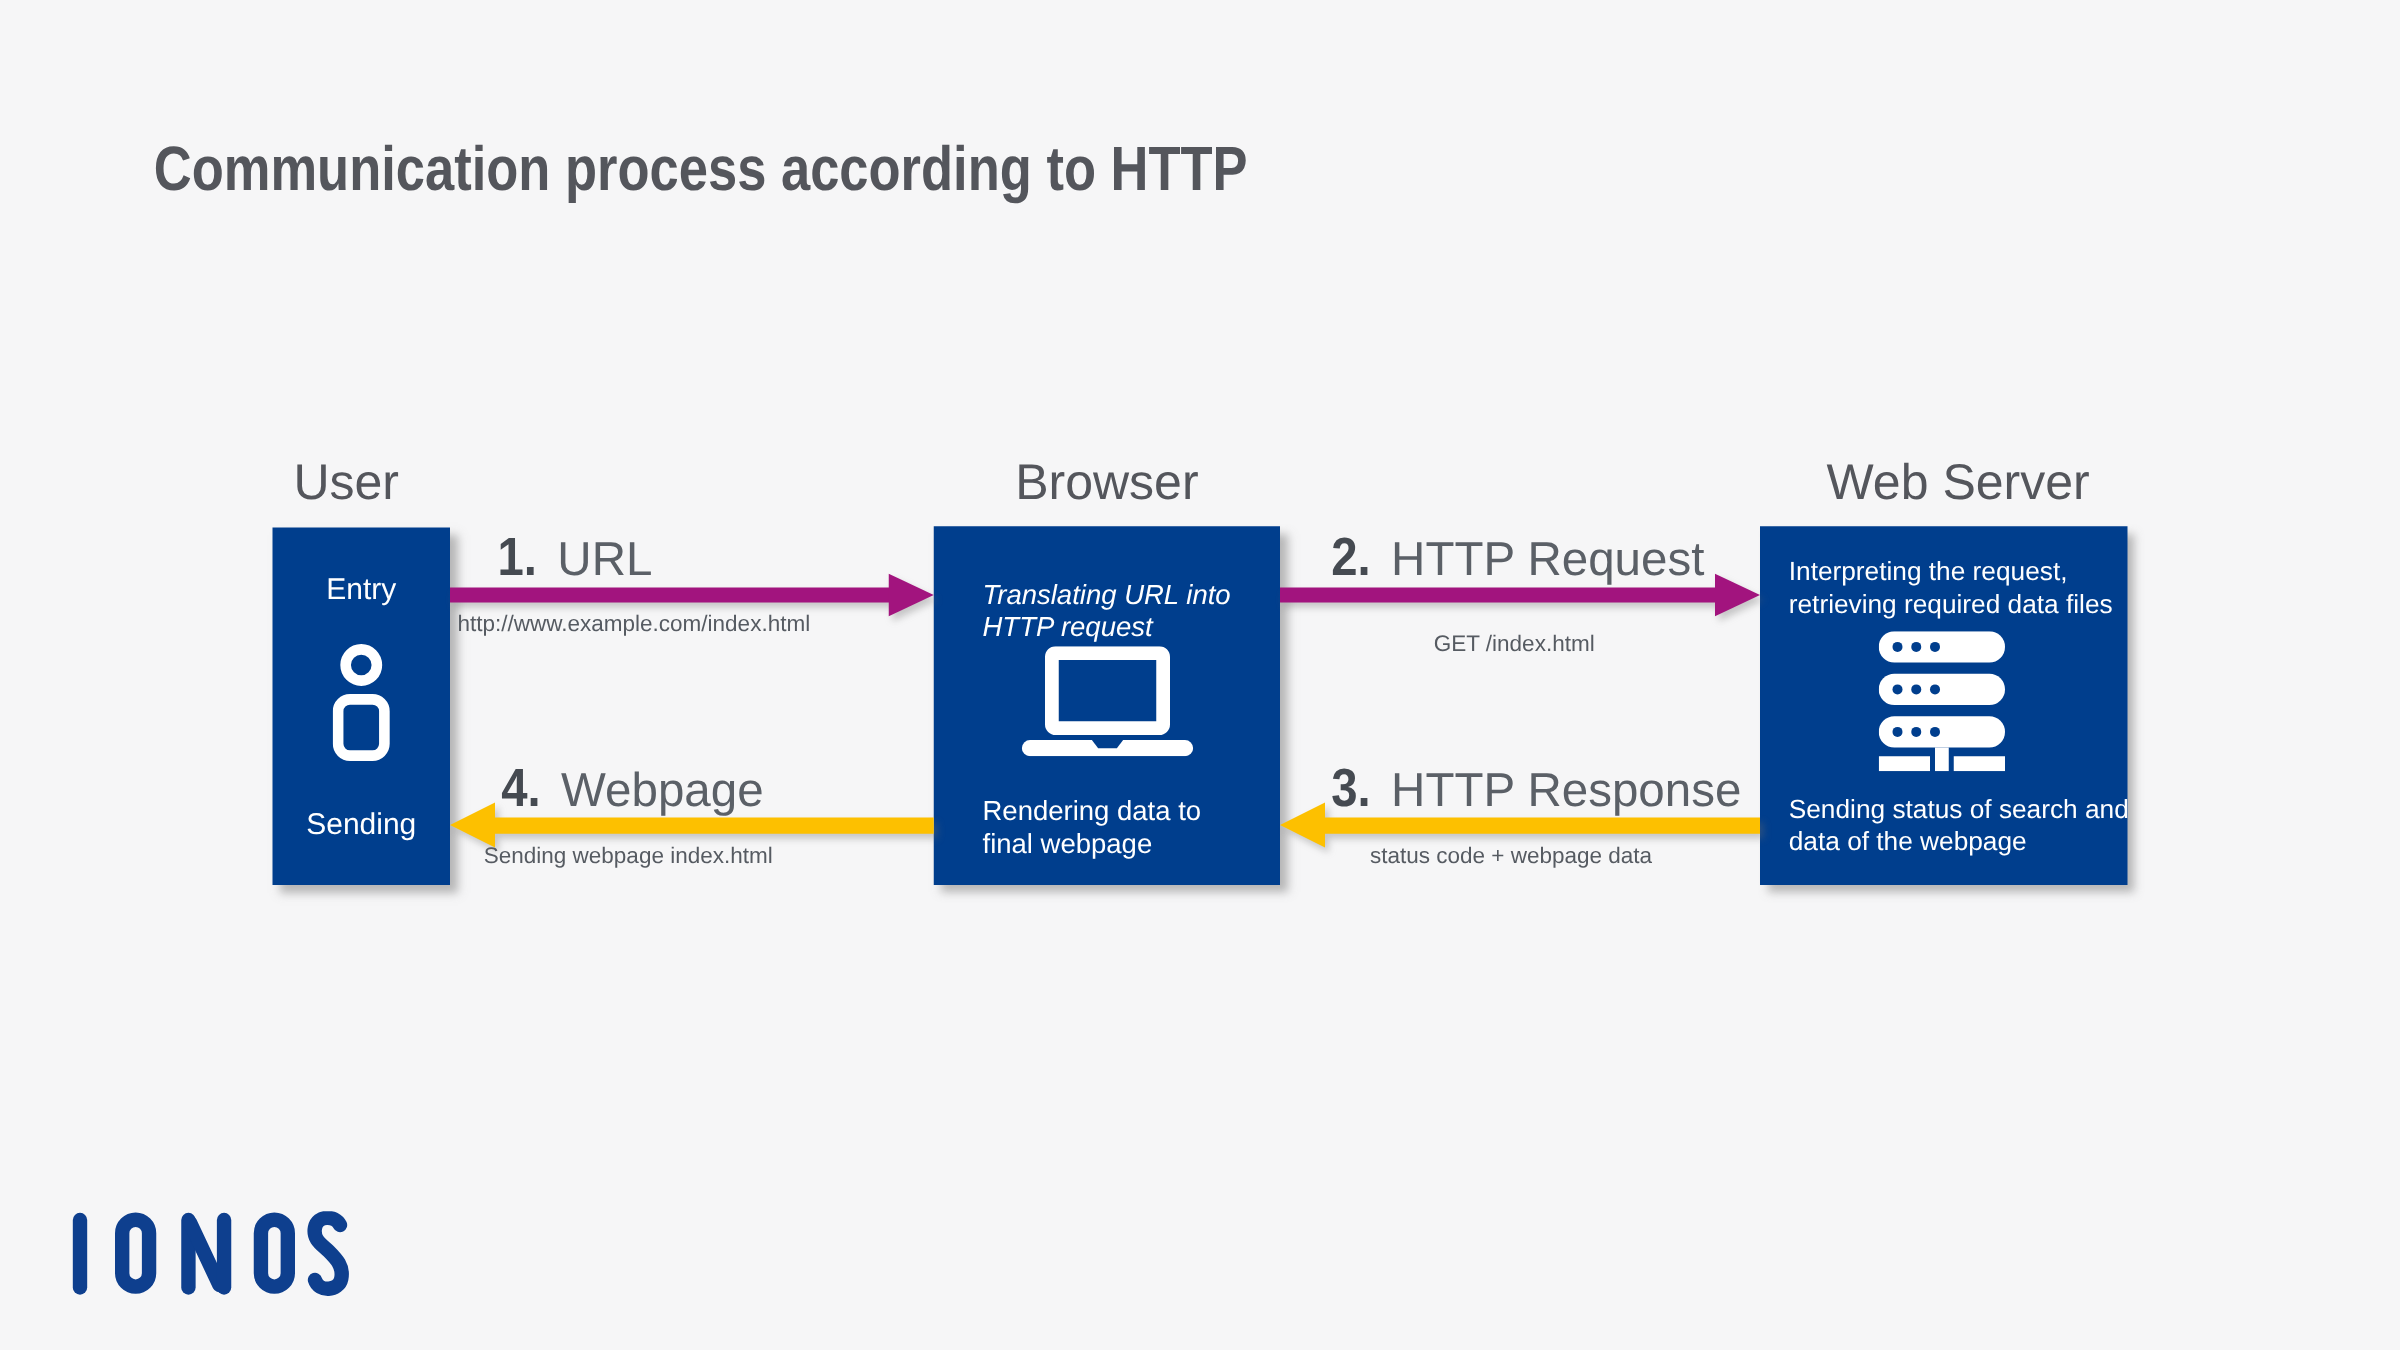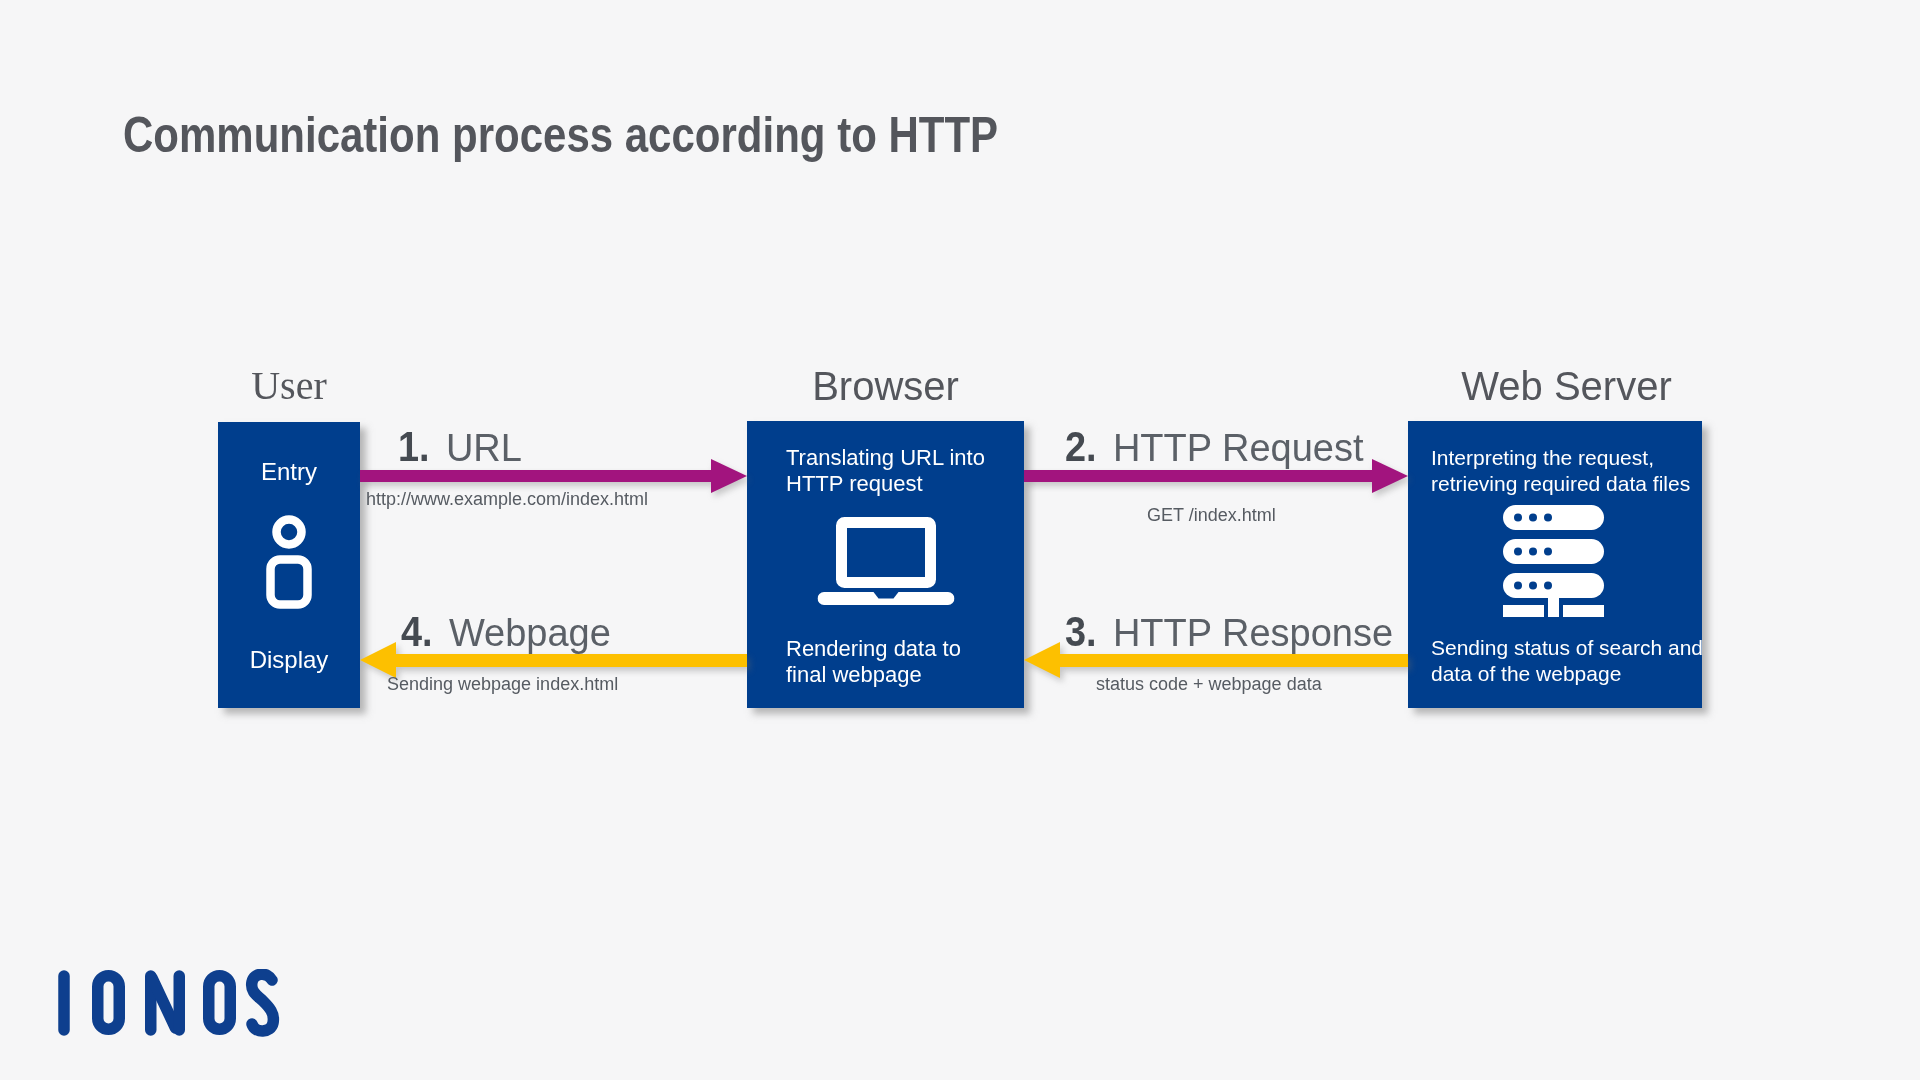--- a/index.html
+++ b/index.html
@@ -11,21 +11,21 @@
   }
   .title{
     position:absolute;left:123px;top:110px;
     font-size:50px;font-weight:bold;line-height:50px;color:#54565c;
     transform:scaleX(0.84);transform-origin:left center;white-space:nowrap;
   }
   .heading{
     position:absolute;top:365px;font-size:40px;line-height:42px;
     color:#54565c;text-align:center;white-space:nowrap;
   }
-  .heading-user{left:218px;width:142px;font-family:Liberation Serif, serif;}
+  .heading-user{left:206px;width:142px;}
   .heading-browser{left:747px;width:277px;}
   .heading-server{left:1408px;width:317px;}
 
   .box{
     position:absolute;background:#003e8d;color:#ffffff;
     box-shadow:6px 6px 7px rgba(120,120,120,0.5);
   }
   .box-user{left:218px;top:422px;width:142px;height:286px;}
   .box-browser{left:747px;top:421px;width:277px;height:287px;}
   .box-server{left:1408px;top:421px;width:294px;height:287px;}
@@ -33,21 +33,21 @@
   .box-user .top-label,.box-user .bottom-label{
     position:absolute;left:0;width:100%;text-align:center;font-size:24px;line-height:28px;
   }
   .box-user .top-label{top:36px;}
   .box-user .bottom-label{top:224px;}
   .person-icon{position:absolute;left:50%;top:93px;transform:translateX(-50%);}
 
   .box-browser .top-text,.box-browser .bottom-text{
     position:absolute;left:39px;width:216px;font-size:22px;line-height:26px;
   }
-  .box-browser .top-text{top:24px;}
+  .box-browser .top-text{top:42px;font-style:italic;}
   .box-browser .bottom-text{top:215px;}
   .laptop-icon{position:absolute;left:50%;top:96px;transform:translateX(-50%);}
 
   .box-server .top-text,.box-server .bottom-text{
     position:absolute;left:23px;width:286px;font-size:21px;line-height:26px;
   }
   .box-server .top-text{top:24px;}
   .box-server .bottom-text{top:214px;}
   .server-icon{position:absolute;left:50%;top:84px;transform:translateX(-50%);}
 
@@ -103,21 +103,21 @@
 <div class="heading heading-user">User</div>
 <div class="heading heading-browser">Browser</div>
 <div class="heading heading-server">Web Server</div>
 
 <div class="box box-user">
   <div class="top-label">Entry</div>
   <svg class="person-icon" width="46" height="94" viewBox="0 0 46 94">
     <circle cx="23" cy="17" r="12.5" fill="none" stroke="#ffffff" stroke-width="8.5"></circle>
     <rect x="4.5" y="44.5" width="37" height="45" rx="9.5" fill="none" stroke="#ffffff" stroke-width="8.5"></rect>
   </svg>
-  <div class="bottom-label">Display</div>
+  <div class="bottom-label">Sending</div>
 </div>
 
 <div class="box box-browser">
   <div class="top-text">Translating URL into HTTP request</div>
   <svg class="laptop-icon" width="137" height="88" viewBox="0 0 137 88">
     <rect x="24" y="5.5" width="89" height="60" rx="3" fill="none" stroke="#ffffff" stroke-width="11"></rect>
     <rect x="0" y="75" width="137" height="13" rx="6.5" fill="#ffffff"></rect>
     <path d="M56 75 h25 l-5 6.5 h-15 z" fill="#003e8d"></path>
   </svg>
   <div class="bottom-text">Rendering data to final webpage</div>

